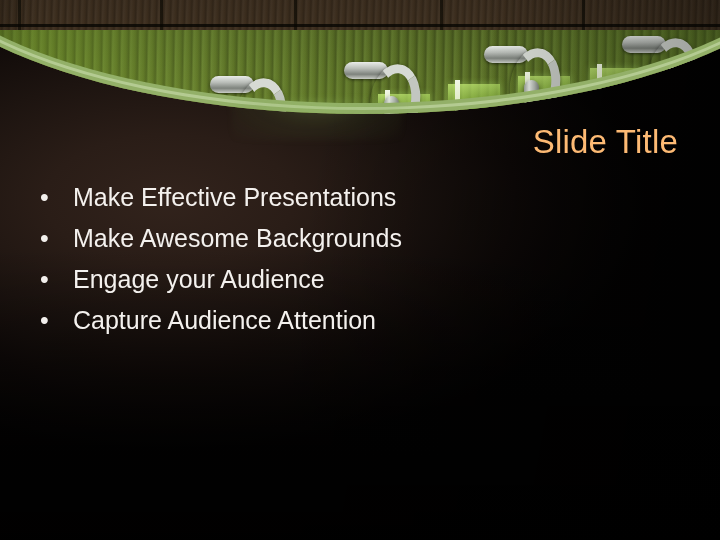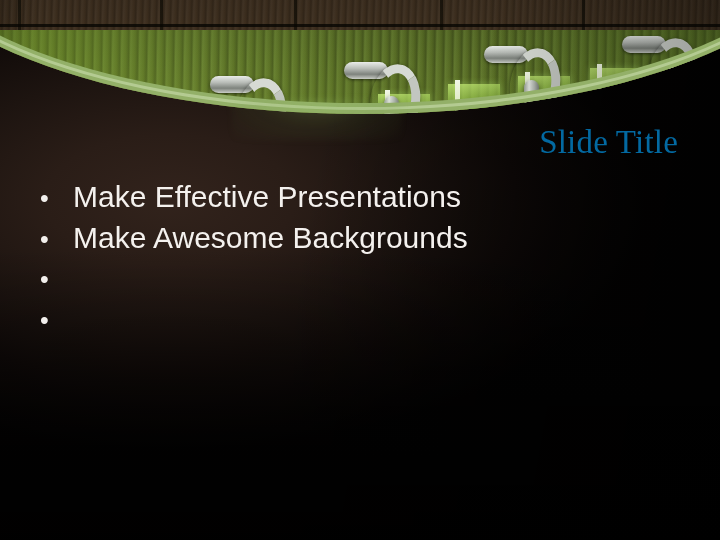--- a/index.html
+++ b/index.html
@@ -270,25 +270,24 @@
     pointer-events: none;
   }
 
   
   .title {
     position: absolute;
     right: 42px;
     top: 122px;
     font-size: 33px;
     line-height: 40px;
-    color: #0369a1;
+    color: #fdba74;
     letter-spacing: 0.2px;
     white-space: nowrap;
     text-align: right;
-    font-family: Liberation Serif, serif;
   }
 
   .bullets {
     position: absolute;
     left: 40px;
     top: 180px;
     width: 600px;
   }
   .bullet-row {
     display: flex;
@@ -298,21 +297,21 @@
   .bullet-dot {
     flex: 0 0 auto;
     width: 33px;
     color: #f2efec;
     font-size: 25px;
     line-height: 34px;
   }
   .bullet-text {
     flex: 1 1 auto;
     color: #f4f1ee;
-    font-size: 30px;
+    font-size: 25px;
     line-height: 34px;
     white-space: nowrap;
   }
 </style>
 </head>
 <body>
 
 <div id="slide">
 
   <div class="bg-base"></div>
@@ -403,19 +402,21 @@
     <div class="bullet-row">
       <span class="bullet-dot">•</span>
       <span class="bullet-text">Make Effective Presentations</span>
     </div>
     <div class="bullet-row">
       <span class="bullet-dot">•</span>
       <span class="bullet-text">Make Awesome Backgrounds</span>
     </div>
     <div class="bullet-row">
       <span class="bullet-dot">•</span>
+      <span class="bullet-text">Engage your Audience</span>
     </div>
     <div class="bullet-row">
       <span class="bullet-dot">•</span>
+      <span class="bullet-text">Capture Audience Attention</span>
     </div>
   </div>
 
 </div>
 
 </body></html>

